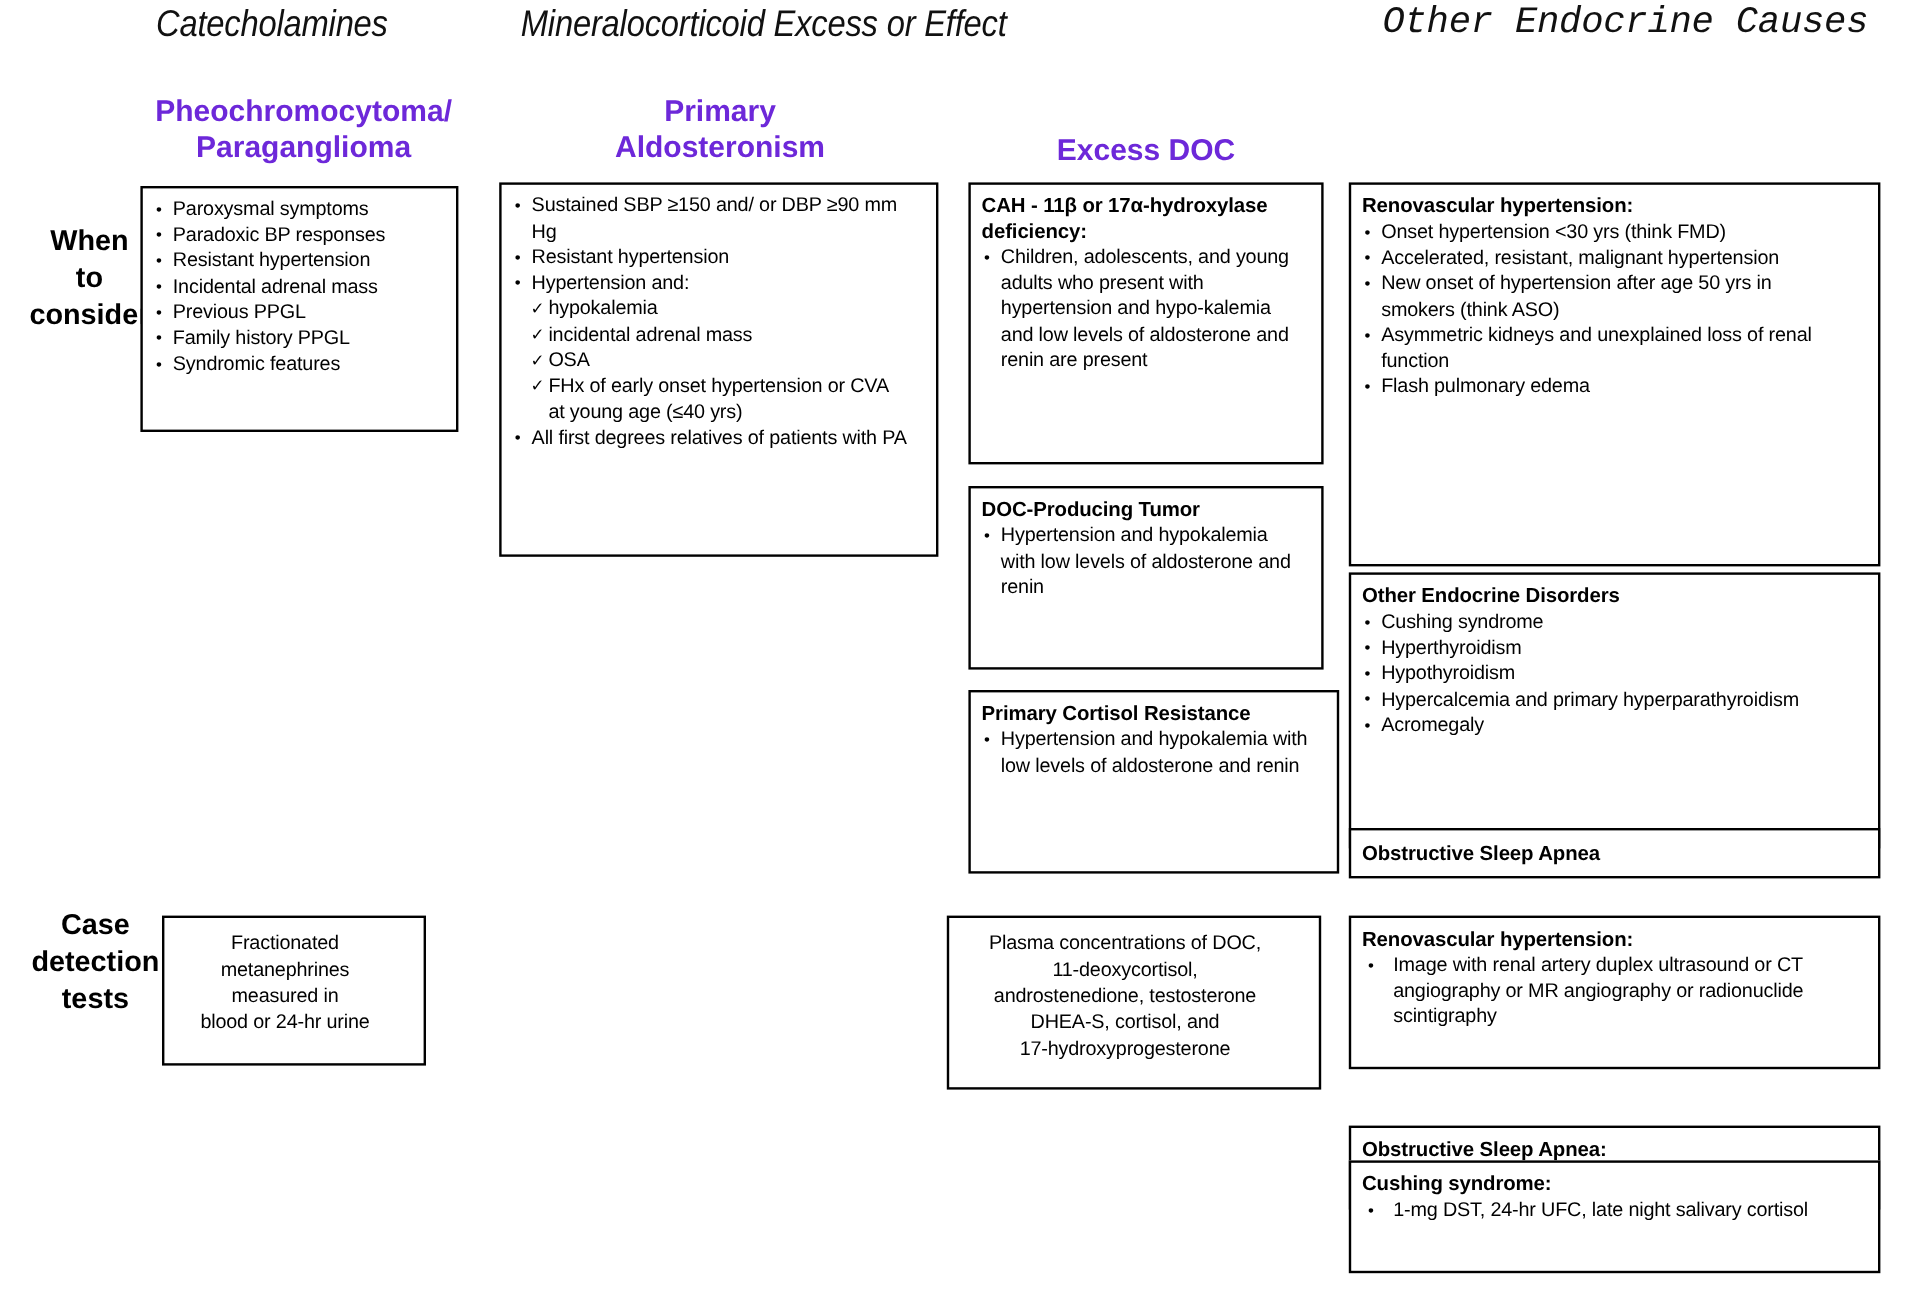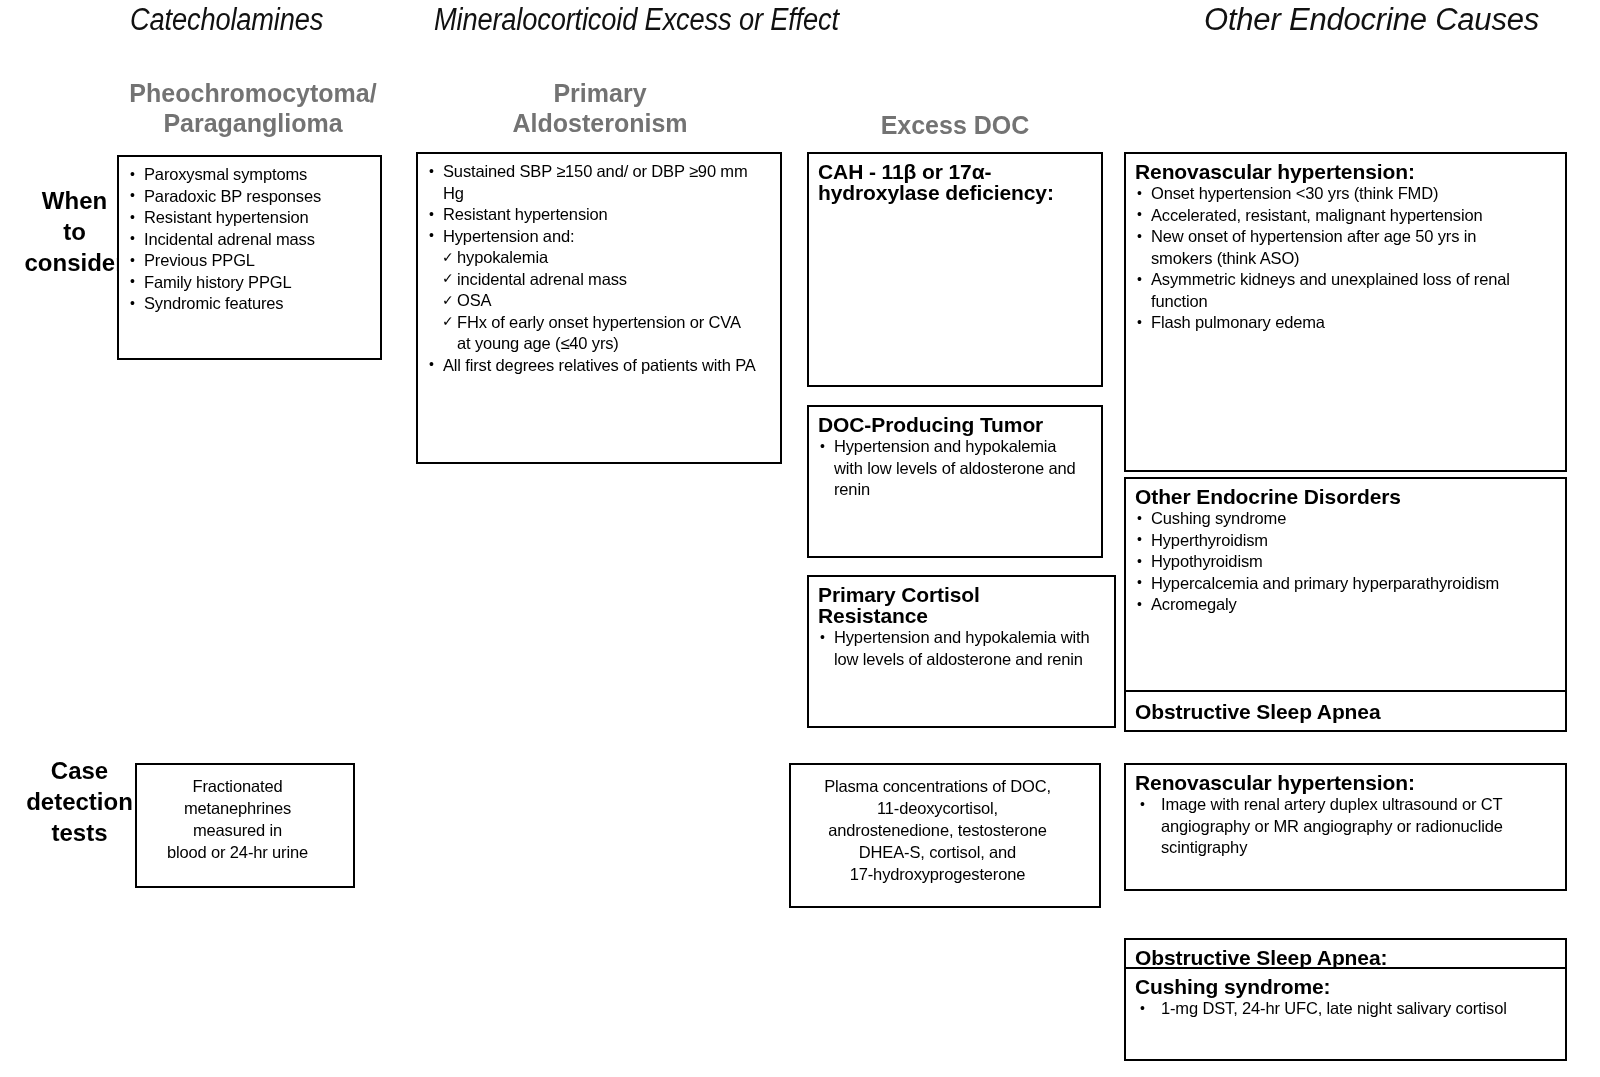--- a/index.html
+++ b/index.html
@@ -24,21 +24,21 @@
   }
   .group-head.cond{ transform:scaleX(.88); transform-origin:left center; }
 
   
   .col-title{
     position:absolute;
     font-weight:700;
     font-size:25px;
     line-height:30px;
     text-align:center;
-    color:#737373;
+    color:#6d28d9;
   }
 
   
   .row-label{
     position:absolute;
     font-weight:700;
     font-size:24px;
     line-height:31px;
     text-align:center;
     color:#000;
@@ -50,21 +50,21 @@
     position:absolute;
     border:2px solid #000;
     background:#fff;
     box-sizing:border-box;
     padding:7px 24px 7px 9px;
   }
   .box.center{ text-align:center; }
 
   .box-title{
     font-weight:700;
-    font-size:21px;
+    font-size:17px;
     line-height:21px;
     margin:0 0 1px 0;
     letter-spacing:-0.1px;
   }
   .bullets{ list-style:none;margin:0;padding:0; }
   .bullets li{
     position:relative;
     font-size:16.5px;
     line-height:21.5px;
     padding-left:16px;
@@ -89,21 +89,21 @@
   }
   .plain.c{text-align:center;}
 </style>
 </head>
 <body>
 
 <div class="canvas">
 
   <div class="group-head cond" style="left:130px;top:3px;">Catecholamines</div>
   <div class="group-head cond" style="left:434px;top:3px;">Mineralocorticoid Excess or Effect</div>
-  <div class="group-head" style="left:1204px;top:3px;">Other Endocrine Causes</div>
+  <div class="group-head" style="left:1152px;top:3px;font-family:Liberation Mono, monospace;">Other Endocrine Causes</div>
 
   <div class="col-title" style="left:108px;top:78px;width:290px;">
     <div>Pheochromocytoma/</div>
     <div>Paraganglioma</div>
   </div>
   <div class="col-title" style="left:455px;top:78px;width:290px;">
     <div>Primary</div>
     <div>Aldosteronism</div>
   </div>
   <div class="col-title" style="left:810px;top:110px;width:290px;">
@@ -141,20 +141,23 @@
       <li class="check">hypokalemia</li>
       <li class="check">incidental adrenal mass</li>
       <li class="check">OSA</li>
       <li class="check">FHx of early onset hypertension or CVA at young age (≤40 yrs)</li>
       <li>All first degrees relatives of patients with PA</li>
     </ul>
   </div>
 
   <div class="box" style="left:807px;top:152px;width:296px;height:235px;">
     <div class="box-title">CAH - 11β or 17α-hydroxylase deficiency:</div>
+    <ul class="bullets">
+      <li>Children, adolescents, and young adults who present with hypertension and hypo-kalemia and low levels of aldosterone and renin are present</li>
+    </ul>
   </div>
 
   <div class="box" style="left:807px;top:405px;width:296px;height:153px;">
     <div class="box-title">DOC-Producing Tumor</div>
     <ul class="bullets">
       <li>Hypertension and hypokalemia with low levels of aldosterone and renin</li>
     </ul>
   </div>
 
   <div class="box" style="left:807px;top:575px;width:309px;height:153px;">

